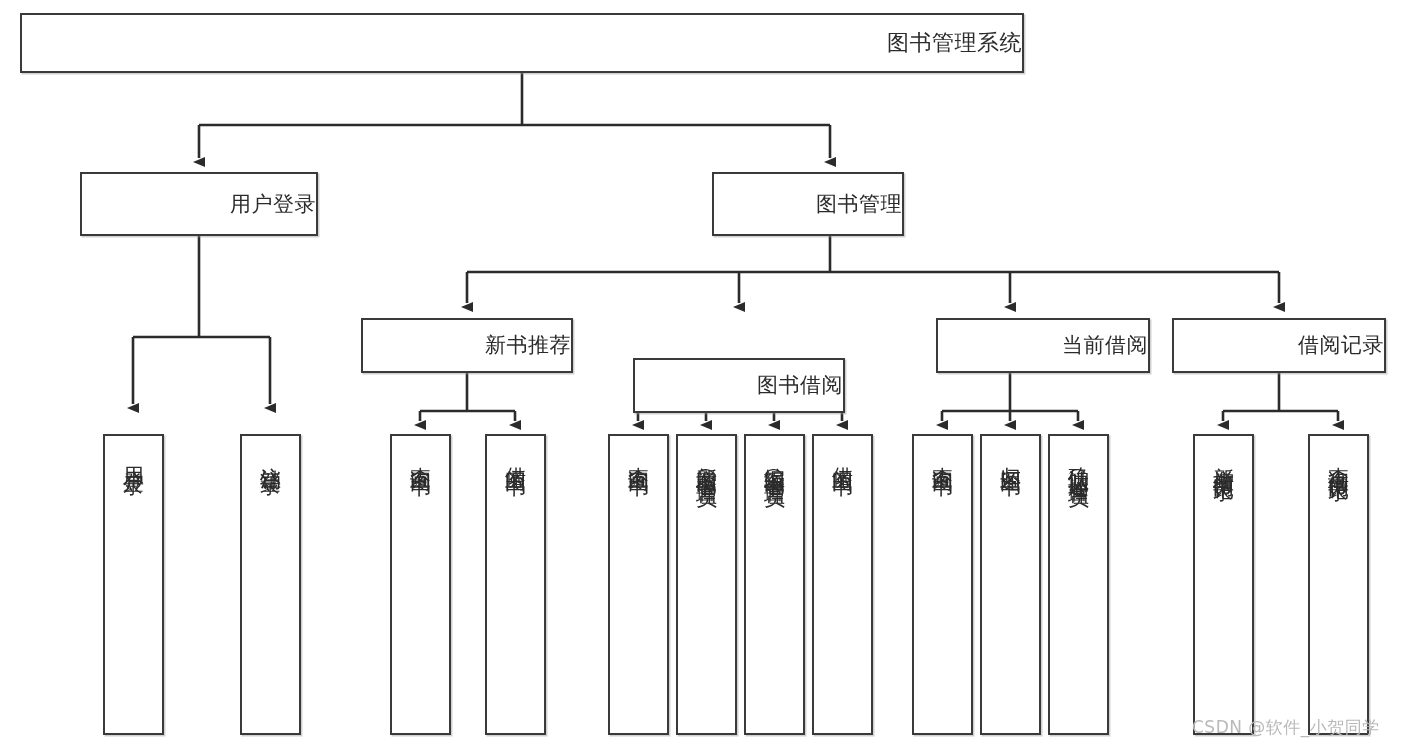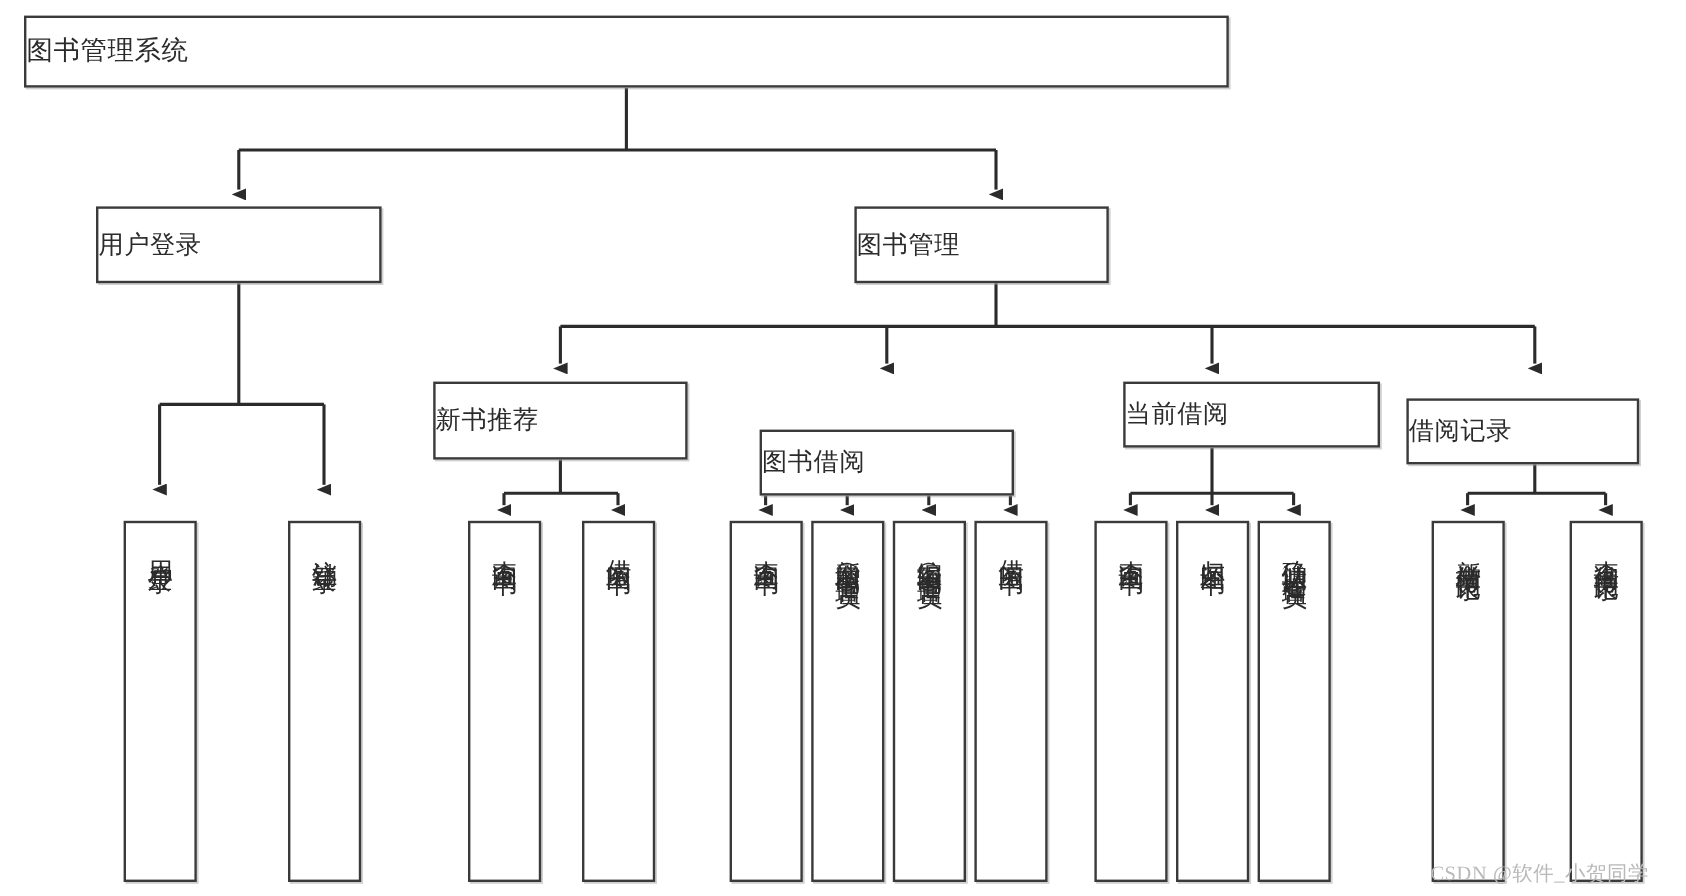--- a/index.html
+++ b/index.html
@@ -26,21 +26,21 @@
     height: 747px;
     pointer-events: none;
   }
   .node {
     position: absolute;
     box-sizing: border-box;
     border: 2.5px solid #3a3a3a;
     background: #ffffff;
     display: flex;
     align-items: center;
-    justify-content: flex-start;
+    justify-content: flex-end;
     color: #2b2b2b;
     box-shadow: 1.5px 1.5px 0 rgba(150,150,150,0.45);
   }
   .node-label {
     display: block;
     line-height: 1.18;
     letter-spacing: 0.5px;
     white-space: nowrap;
   }
   
@@ -130,37 +130,37 @@
   </svg>
 
   <div class="node horiz root" style="left:20px; top:13px; width:1004px; height:60px;">
     <span class="node-label">图书管理系统</span>
   </div>
 
   <div class="node horiz" style="left:80px; top:172px; width:238px; height:64px;">
     <span class="node-label">用户登录</span>
   </div>
 
-  <div class="node horiz" style="left:712px; top:172px; width:212px; height:64px;">
+  <div class="node horiz" style="left:712px; top:172px; width:192px; height:64px;">
     <span class="node-label">图书管理</span>
   </div>
 
-  <div class="node horiz" style="left:361px; top:318px; width:212px; height:65px;">
+  <div class="node horiz" style="left:361px; top:318px; width:212px; height:55px;">
     <span class="node-label">新书推荐</span>
   </div>
 
   <div class="node horiz" style="left:633px; top:318px; width:212px; height:55px;margin-top:40px;">
     <span class="node-label">图书借阅</span>
   </div>
 
   <div class="node horiz" style="left:936px; top:318px; width:214px; height:55px;">
     <span class="node-label">当前借阅</span>
   </div>
 
-  <div class="node horiz" style="left:1172px; top:332px; width:194px; height:55px;">
+  <div class="node horiz" style="left:1172px; top:318px; width:214px; height:55px;">
     <span class="node-label">借阅记录</span>
   </div>
 
   <div class="node vert" style="left:103px; top:434px; width:61px; height:301px;">
     <span class="node-label">用户登录</span>
   </div>
 
   <div class="node vert" style="left:240px; top:434px; width:61px; height:301px;">
     <span class="node-label">注销登录</span>
   </div>
@@ -202,15 +202,15 @@
   </div>
 
   <div class="node vert" style="left:1193px; top:434px; width:61px; height:301px;">
     <span class="node-label">新增借阅记录</span>
   </div>
 
   <div class="node vert" style="left:1308px; top:434px; width:61px; height:301px;">
     <span class="node-label">查询借阅记录</span>
   </div>
 
-  <div class="watermark" style="left:1192px; top:716px;font-family:Liberation Serif, serif;">CSDN @软件_小贺同学</div>
+  <div class="watermark" style="left:1192px; top:716px;">CSDN @软件_小贺同学</div>
 
 </div>
 
 </body></html>

